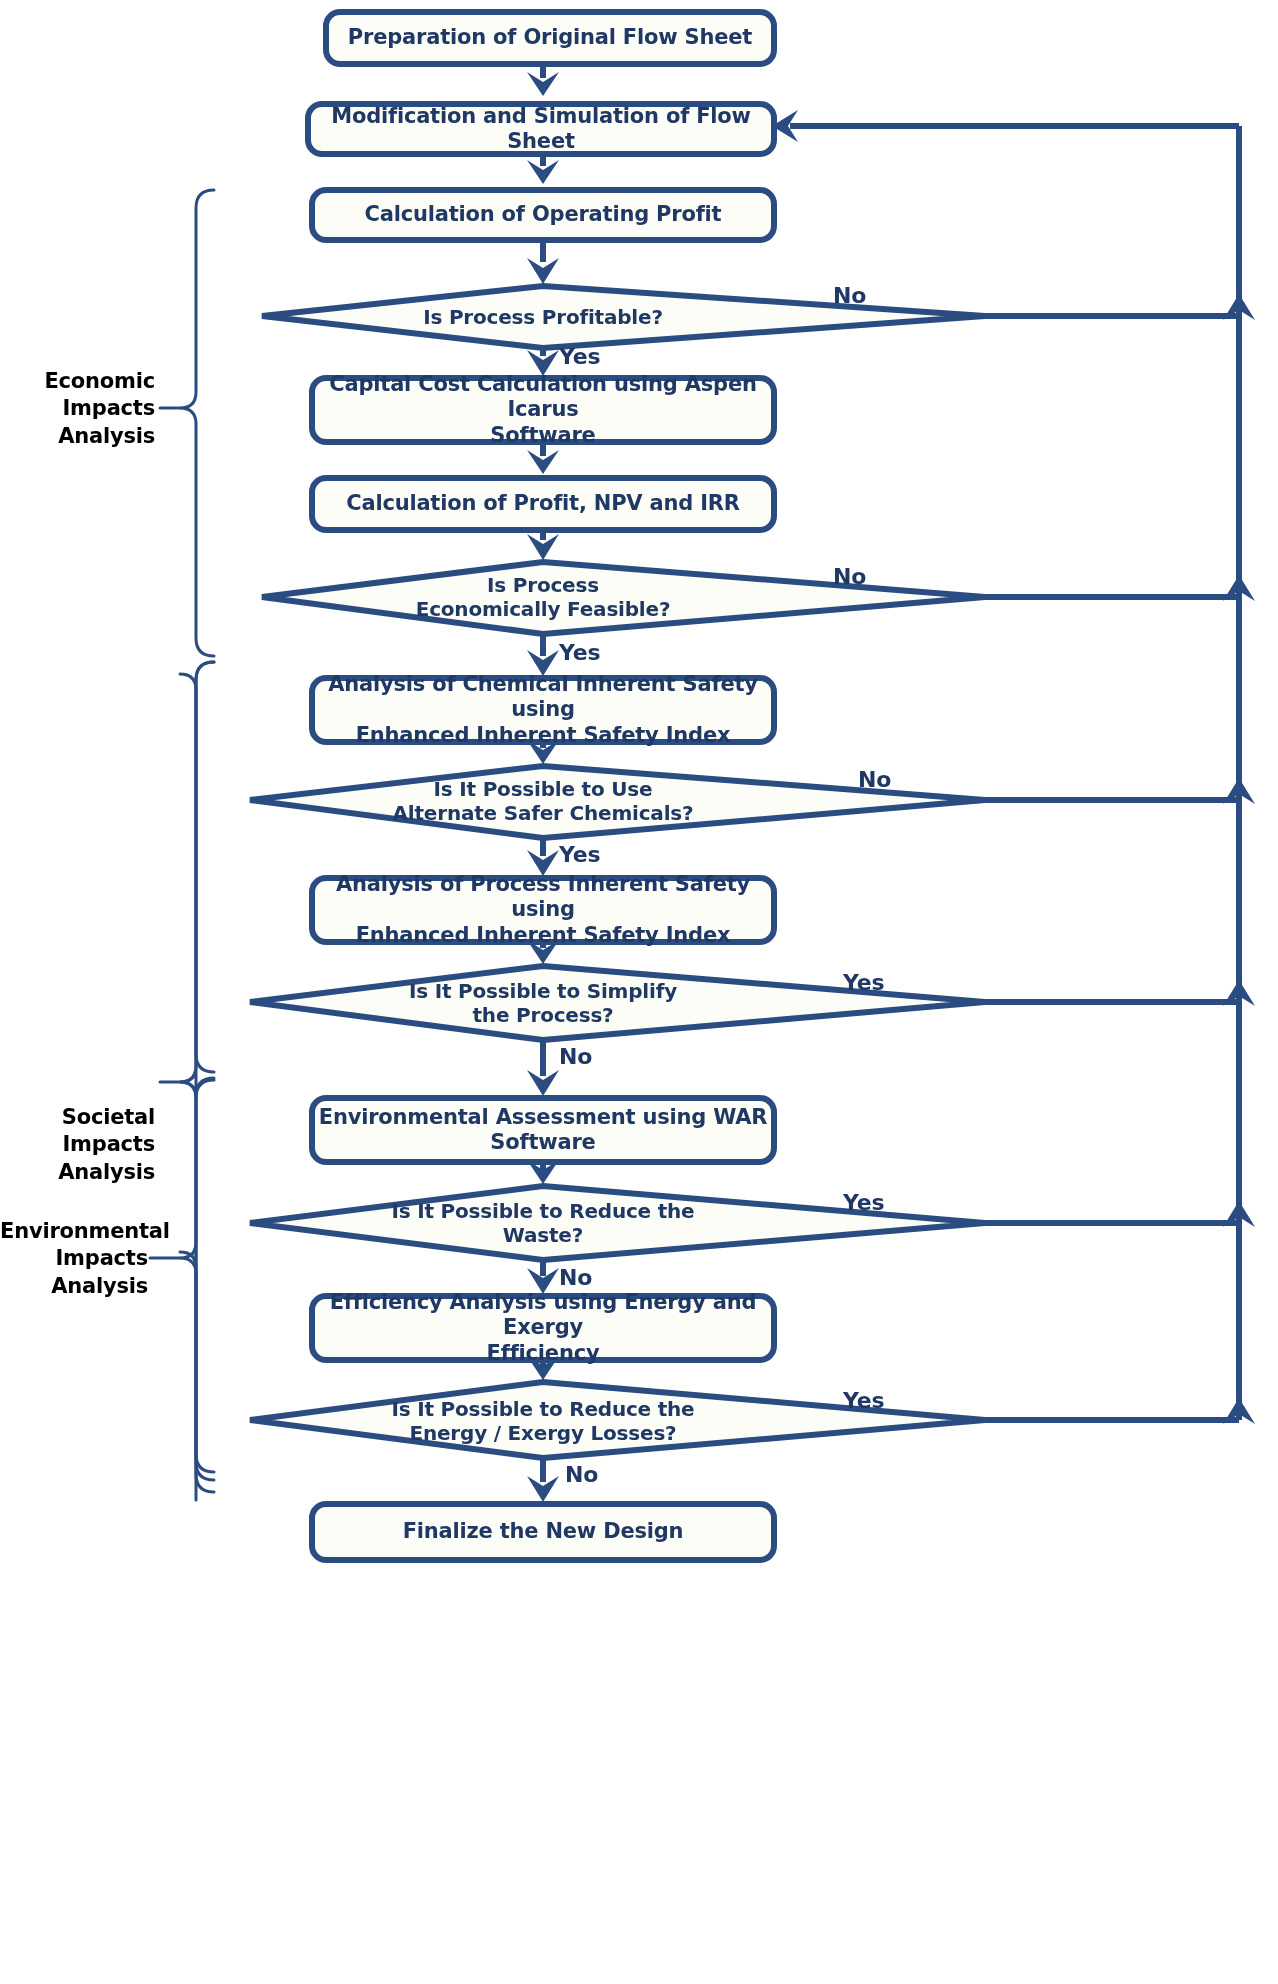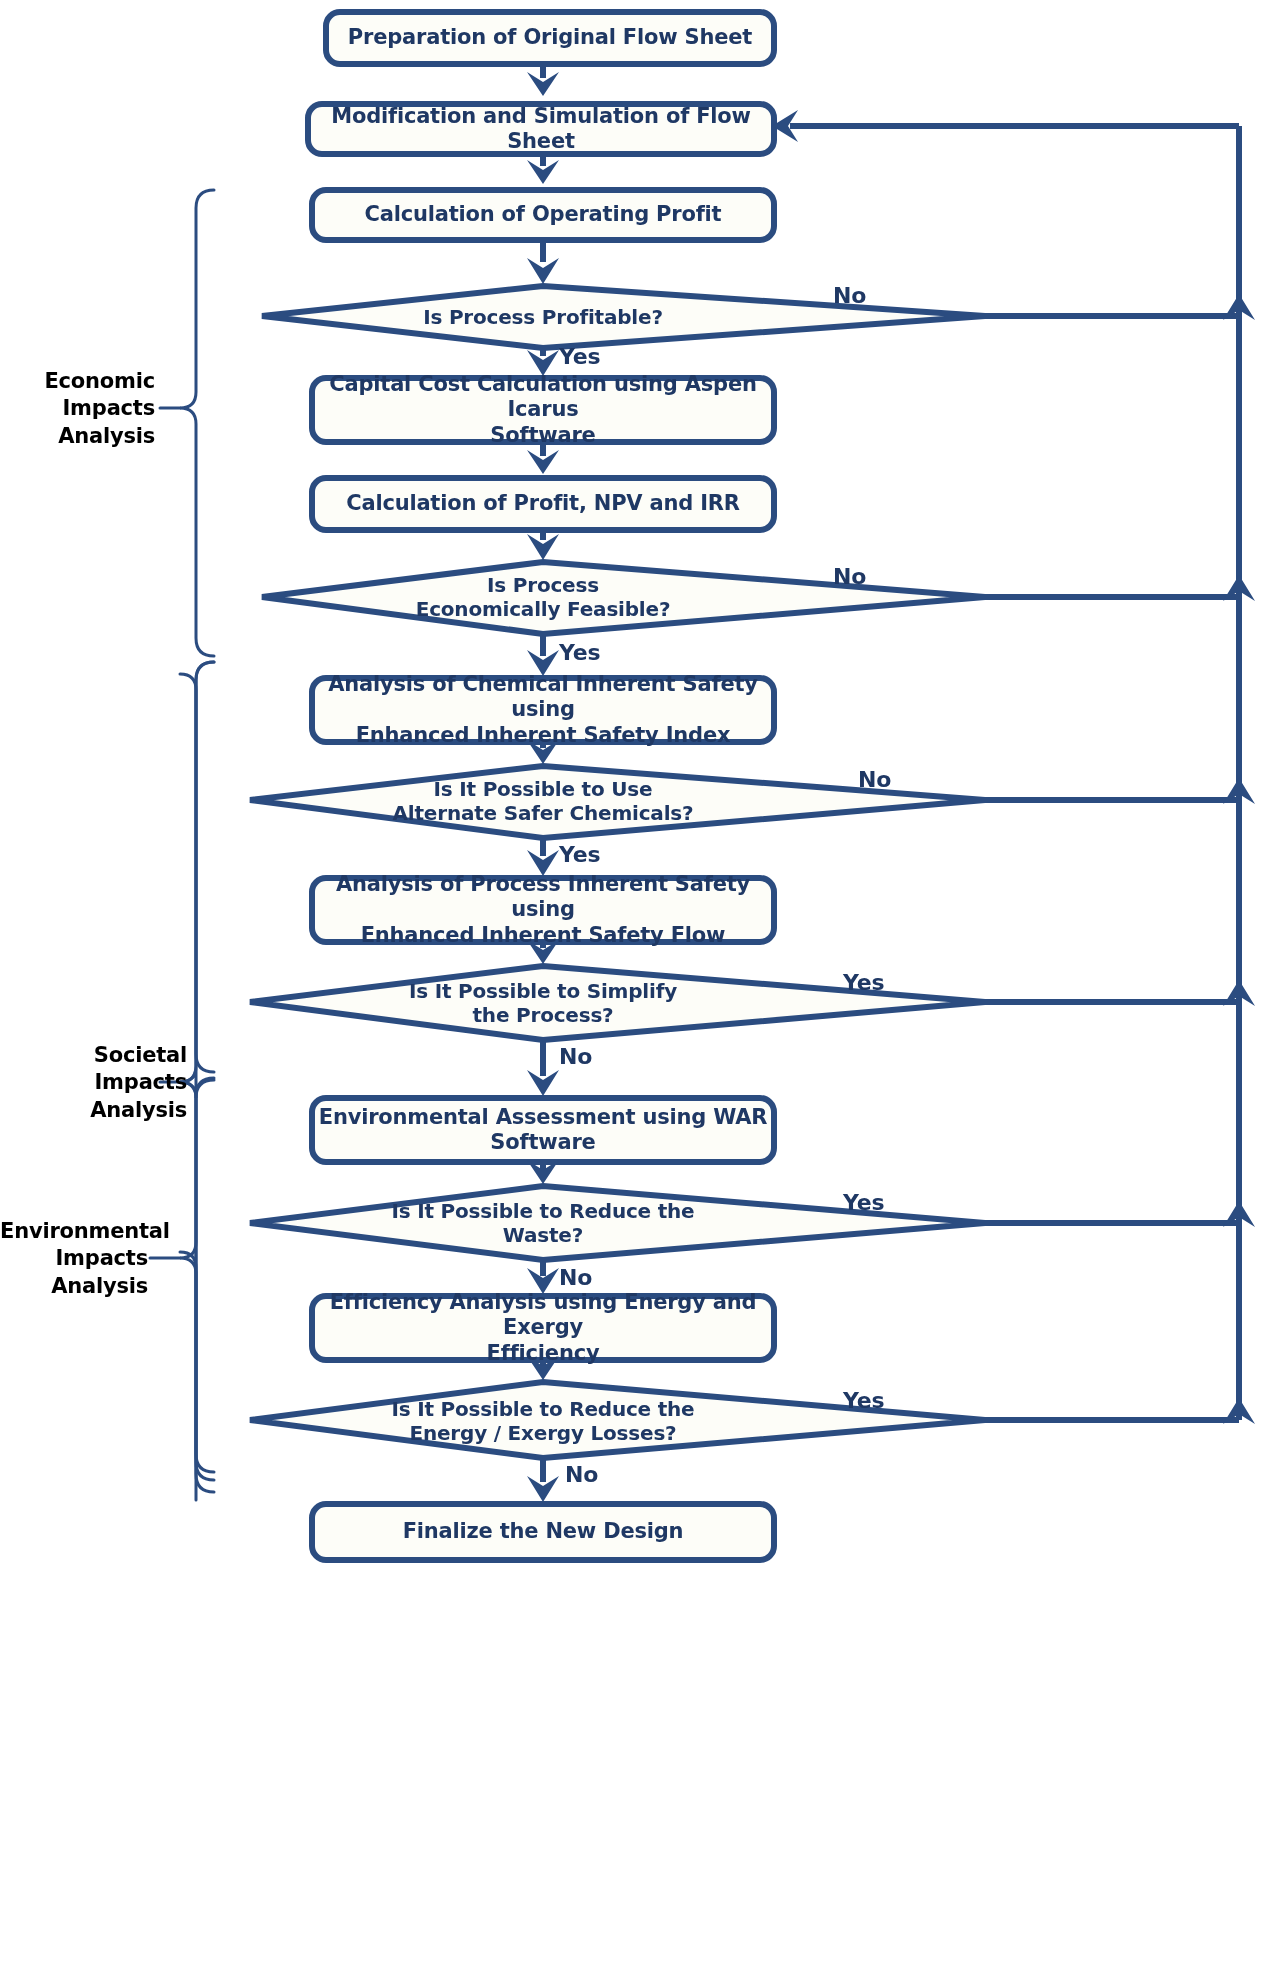--- a/index.html
+++ b/index.html
@@ -167,21 +167,21 @@
 
   <div class="node-label proc-label" style="left:326px;top:12px;width:448px;height:52px;">Preparation of Original Flow Sheet</div>
   <div class="node-label proc-label" style="left:312px;top:190px;width:462px;height:50px;">Calculation of Operating Profit</div>
   <div class="node-label proc-label" style="left:308px;top:104px;width:466px;height:50px;">Modification and Simulation of Flow Sheet</div>
   <div class="node-label proc-label" style="left:312px;top:378px;width:462px;height:64px;">Capital Cost Calculation using Aspen Icarus
 Software</div>
   <div class="node-label proc-label" style="left:312px;top:478px;width:462px;height:52px;">Calculation of Profit, NPV and IRR</div>
   <div class="node-label proc-label" style="left:312px;top:678px;width:462px;height:64px;">Analysis of Chemical Inherent Safety using
 Enhanced Inherent Safety Index</div>
   <div class="node-label proc-label" style="left:312px;top:878px;width:462px;height:64px;">Analysis of Process Inherent Safety using
-Enhanced Inherent Safety Flow</div>
+Enhanced Inherent Safety Index</div>
   <div class="node-label proc-label" style="left:312px;top:1098px;width:462px;height:64px;">Environmental Assessment using WAR
 Software</div>
   <div class="node-label proc-label" style="left:312px;top:1296px;width:462px;height:64px;">Efficiency Analysis using Energy and Exergy
 Efficiency</div>
   <div class="node-label proc-label" style="left:312px;top:1504px;width:462px;height:56px;">Finalize the New Design</div>
 
   <div class="node-label dec-label" style="left:393px;top:292px;width:300px;height:50px;">Is Process Profitable?</div>
   <div class="node-label dec-label" style="left:385px;top:770px;width:316px;height:62px;">Is It Possible to Use
 Alternate Safer Chemicals?</div>
   <div class="node-label dec-label" style="left:393px;top:566px;width:300px;height:62px;">Is Process
@@ -207,20 +207,20 @@
 
   <div class="edge-label" style="left:559px;top:1265px;">No</div>
   <div class="edge-label" style="left:843px;top:1190px;">Yes</div>
 
   <div class="edge-label" style="left:565px;top:1462px;">No</div>
   <div class="edge-label" style="left:843px;top:1388px;">Yes</div>
 
   <div class="bracket-label" style="left:0px;top:368px;width:155px;">Economic
 Impacts
 Analysis</div>
-  <div class="bracket-label" style="left:0px;top:1042px;width:155px;padding-left:32px;">Societal
+  <div class="bracket-label" style="left:0px;top:1104px;width:155px;">Societal
 Impacts
 Analysis</div>
   <div class="bracket-label" style="left:0px;top:1218px;width:148px;">Environmental
 Impacts
 Analysis</div>
 
 </div>
 
 </body></html>

